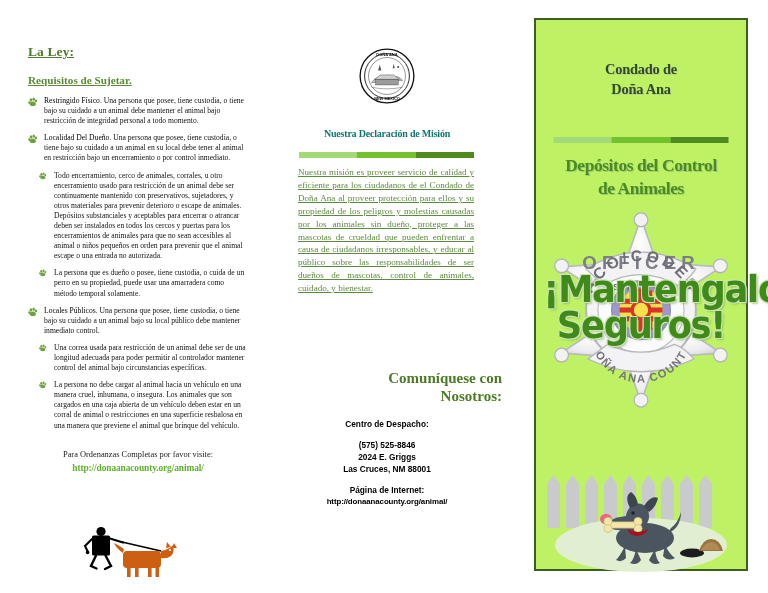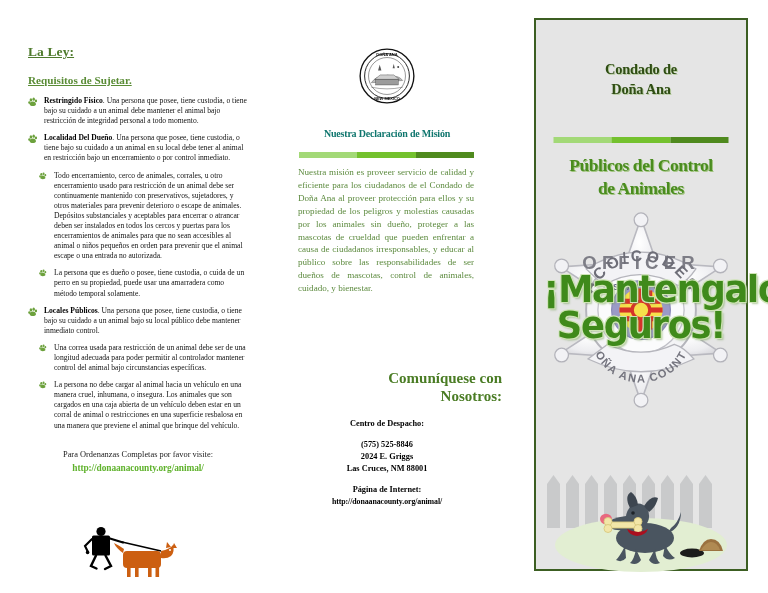--- a/index.html
+++ b/index.html
@@ -78,21 +78,21 @@
   .paw {
     position: absolute;
     left: 0px;
     top: 1px;
     width: 10px;
     height: 10px;
     display: inline-block;
   }
   li.sub .paw { left: 11px; top: 1px; width: 8px; height: 8px; }
   .law-term {
-    font-weight: bold;
+    font-weight: normal;
     color: #000000;
   }
 
   .ordinance-note {
     margin-top: 18px;
     text-align: center;
     font-size: 8.4px;
     color: #1a1a1a;
     line-height: 1.35;
   }
@@ -150,59 +150,60 @@
 
   .mission-body {
     position: absolute;
     left: 26px;
     top: 166px;
     width: 176px;
     font-size: 9.1px;
     line-height: 1.42;
     color: #5c8a3e;
     text-align: justify;
+    text-decoration: underline;
   }
 
   .contact-title {
     position: absolute;
     left: 0;
     right: 0;
     top: 370px;
     text-align: right;
     font-size: 15px;
     font-weight: bold;
     color: #4a7c24;
     line-height: 1.18;
   }
   .contact-block {
     position: absolute;
     left: 0;
     right: 0;
     top: 418px;
     text-align: center;
-    font-family: Liberation Serif, serif;
+    font-family: Liberation Sans, sans-serif;
     font-size: 8.3px;
     font-weight: bold;
     color: #000000;
     line-height: 1.45;
   }
   .contact-block .grp { margin-bottom: 9px; }
   .contact-block .grp:last-child { margin-bottom: 12px; }
   .contact-block .url { font-size: 7.9px; letter-spacing: -0.1px; }
 
   
   .right-frame {
     position: absolute;
     left: 32px;
     top: 18px;
     width: 214px;
     height: 553px;
     border: 2px solid #3c5e22;
     box-sizing: border-box;
-    background: #e5e5e5;
+    background: #bef264;
   }
   .county-title {
     position: absolute;
     left: 0;
     right: 0;
     top: 40px;
     text-align: center;
     font-size: 14.4px;
     font-weight: bold;
     color: #2f4d14;
@@ -474,21 +475,21 @@
         <span>Doña Ana</span>
       </div>
 
       <div class="bar3 bar-right">
         <i class="s1"></i>
           <i class="s2"></i>
           <i class="s3"></i>
       </div>
 
       <div class="division-title">
-        <span>Públicos del Control</span><br>
+        <span>Depósitos del Control</span><br>
         <span>de Animales</span>
       </div>
 
       <div class="badge-wrap">
         <svg viewBox="0 0 200 200" width="196" height="196" aria-hidden="true">
           <defs>
             <radialGradient id="bgr" cx="45%" cy="38%" r="68%">
               <stop offset="0%" stop-color="#ffffff"></stop>
               <stop offset="65%" stop-color="#ededf0"></stop>
               <stop offset="100%" stop-color="#d3d3d8"></stop>

